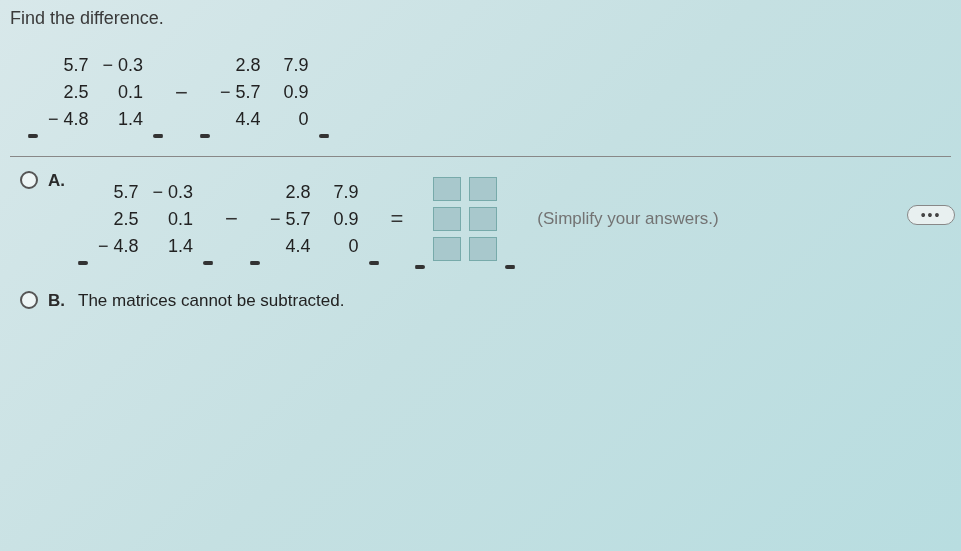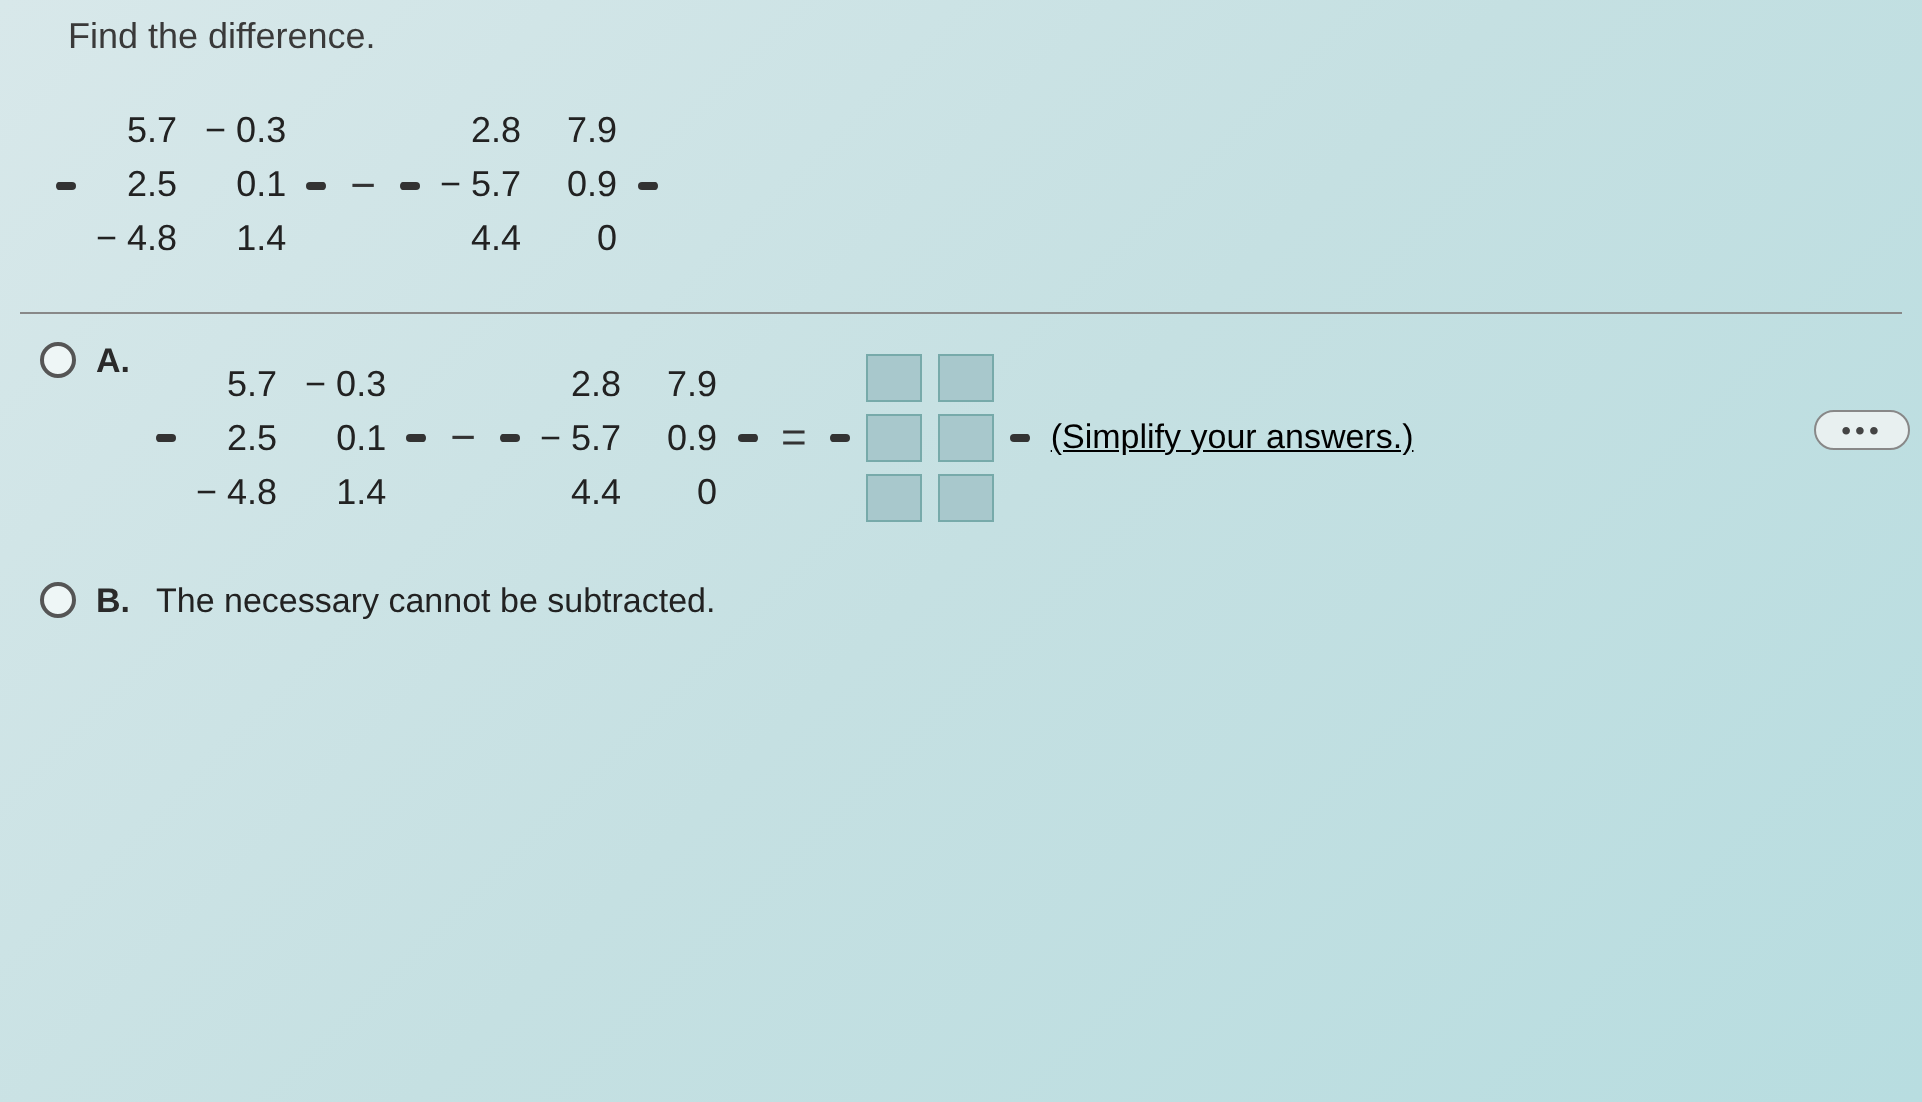--- a/index.html
+++ b/index.html
@@ -10,32 +10,31 @@
     background: linear-gradient(135deg, #d8e8ea 0%, #c5e0e2 50%, #b8dde0 100%);
     color: #2a2a2a;
     position: relative;
     overflow: hidden;
   }
   .container { padding: 8px 10px; }
   .prompt {
     font-size: 18px;
     color: #3a3a3a;
     margin-bottom: 18px;
-    margin-left: 24px;
   }
   .matrix-expr {
     display: flex;
     align-items: center;
     gap: 8px;
     margin-left: 18px;
     margin-bottom: 12px;
   }
   .matrix {
     display: flex;
-    align-items: center;
+    align-items: flex-end;
   }
   .bracket-l, .bracket-r {
     width: 10px;
     border: 2px solid #333;
     border-radius: 2px;
   }
   .bracket-l { border-right: none; }
   .bracket-r { border-left: none; }
   .mgrid {
     display: grid;
@@ -112,23 +111,22 @@
     padding: 8px 8px;
   }
   .ans-box {
     width: 28px;
     height: 24px;
     background: #a8c8cc;
     border: 1px solid #7aa;
   }
   .hint {
     font-size: 17px;
-    color: #000000;
-    margin-left: 2px;
-    text-decoration: underline;
+    color: #737373;
+    margin-left: 14px;
   }
   .choice-b-text {
     font-size: 17px;
     color: #222;
     margin-top: 2px;
   }
 </style>
 </head>
 <body>
 
@@ -210,16 +208,16 @@
           </div>
           <div class="bracket-r"></div>
         </div>
         <div class="hint">(Simplify your answers.)</div>
       </div>
     </div>
 
     <div class="choice">
       <div class="radio"></div>
       <div class="choice-letter">B.</div>
-      <div class="choice-b-text">The necessary cannot be subtracted.</div>
+      <div class="choice-b-text">The matrices cannot be subtracted.</div>
     </div>
   </div>
 </div>
 
 </body></html>

